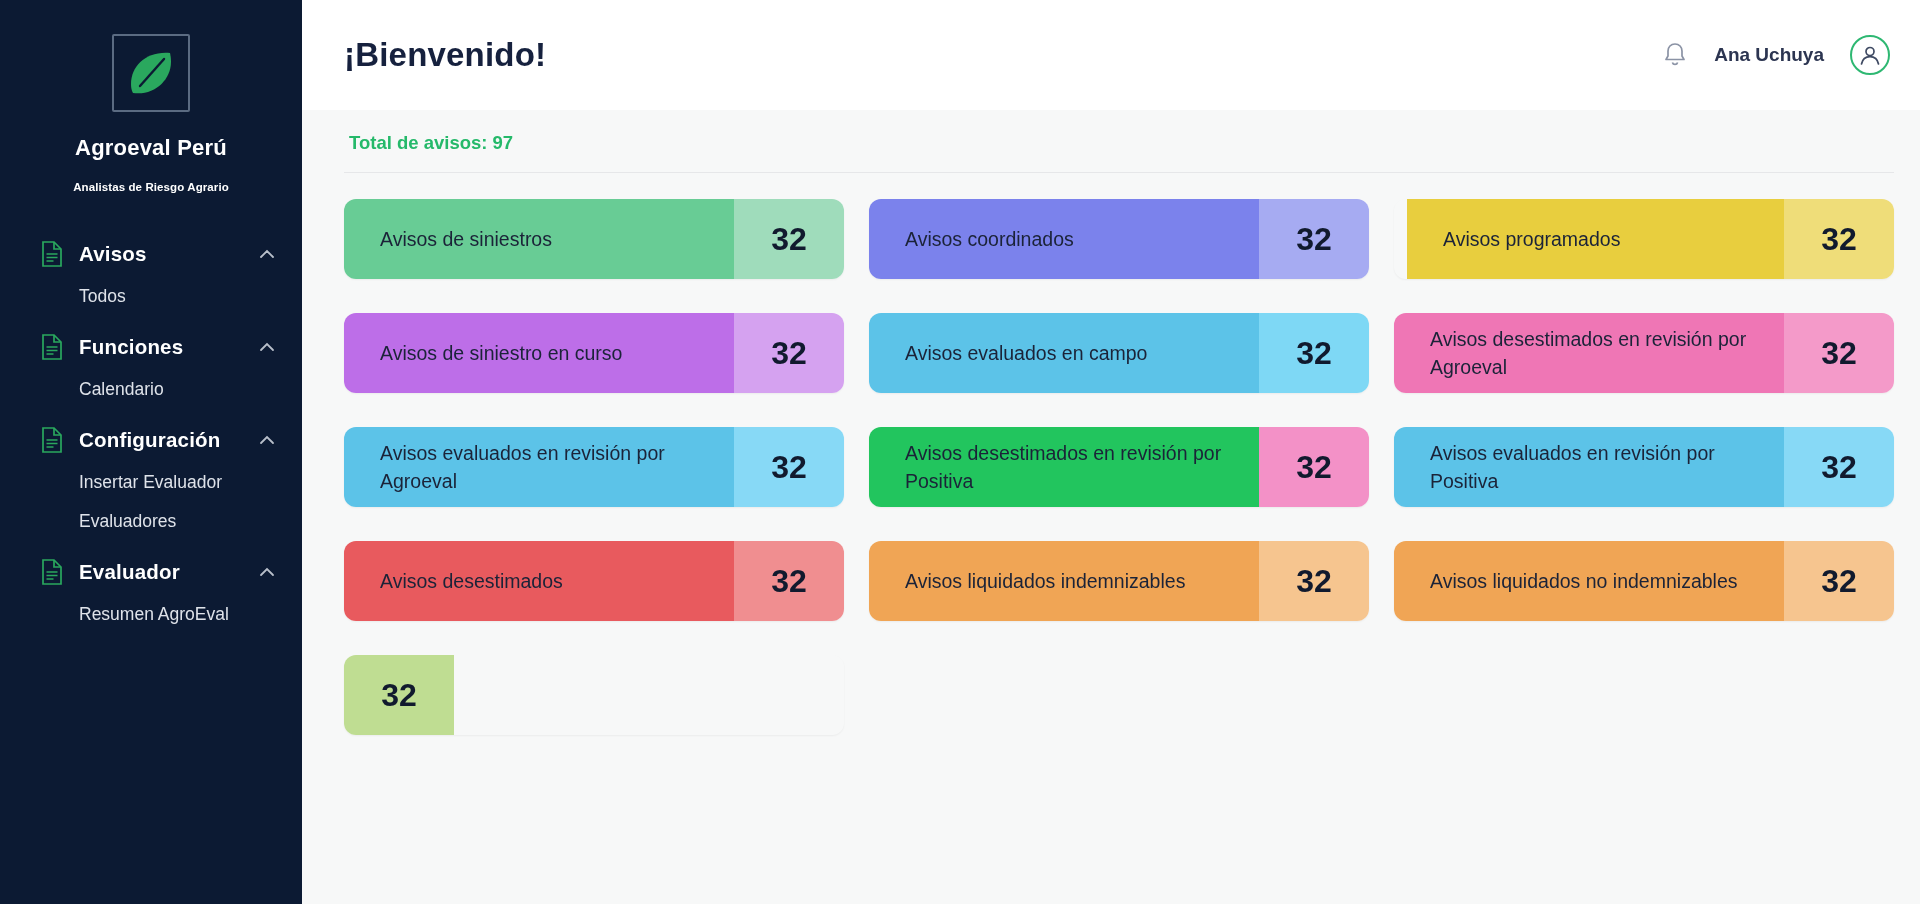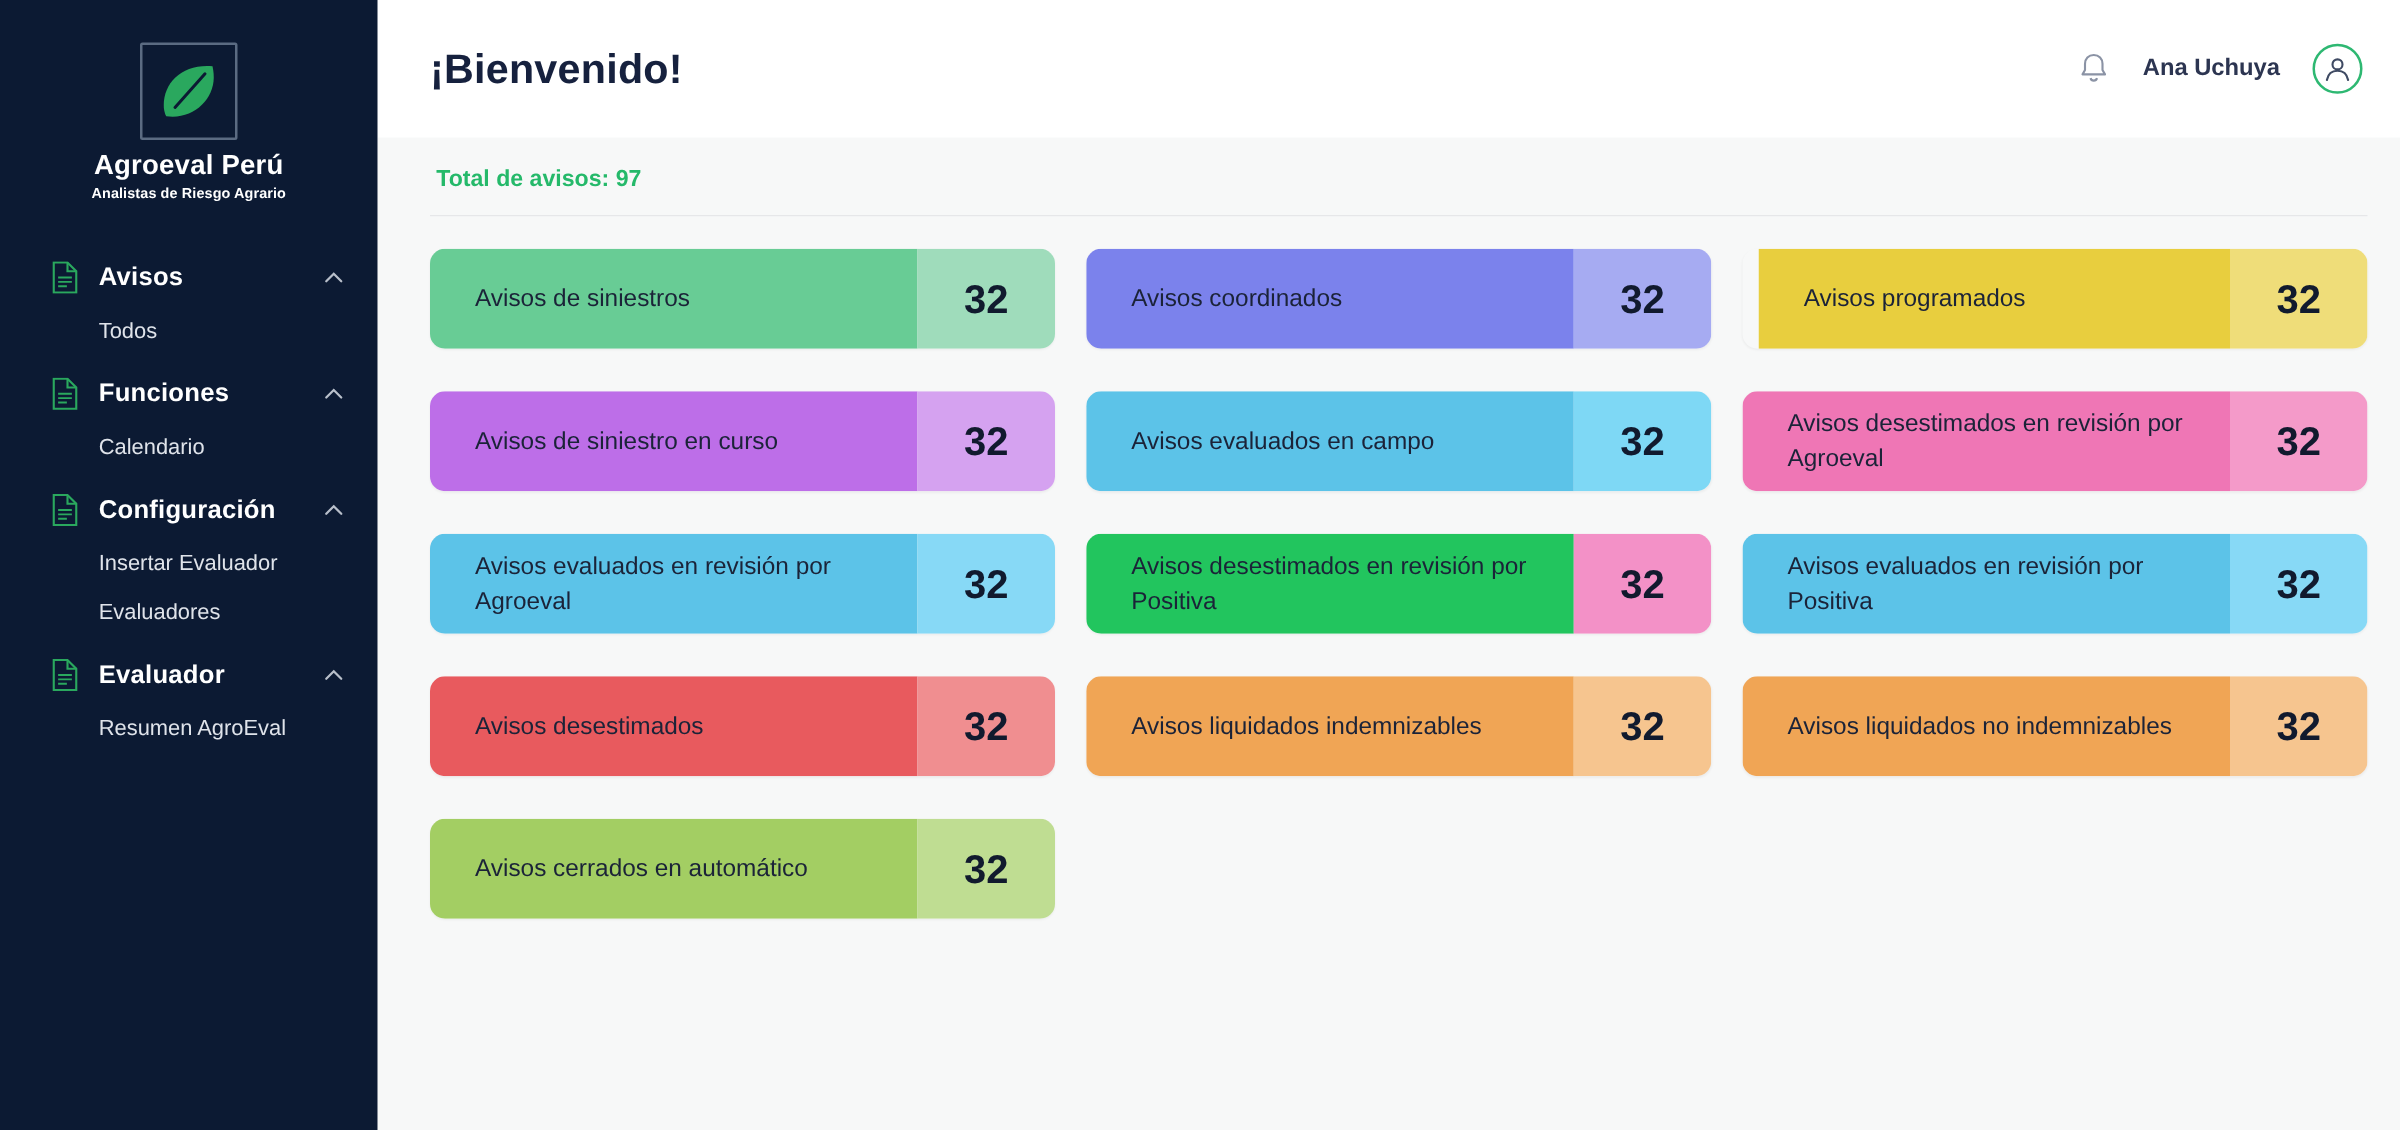--- a/index.html
+++ b/index.html
@@ -11,21 +11,21 @@
   }
   .app { display: flex; width: 1920px; height: 904px; }
 
   
   .sidebar {
     width: 302px; min-width: 302px; height: 904px;
     background: #0c1a33;
     position: relative;
     padding-top: 34px;
   }
-  .brand { display: flex; flex-direction: column; align-items: center; }
+  .brand { display: flex; flex-direction: column; align-items: center; gap: 16px; }
   .logo-box {
     width: 78px; height: 78px;
     border: 2px solid #5b6b82;
     border-radius: 2px;
     display: flex; align-items: center; justify-content: center;
     background: #0c1a33;
   }
   .leaf-svg { display:block; }
   .brand-name {
     color: #ffffff; font-size: 22px; font-weight: bold;
@@ -269,20 +269,19 @@
           </div>
           <div class="card">
             <div class="card-label" style="background: rgb(240, 165, 85);">Avisos liquidados indemnizables</div>
             <div class="card-value" style="background: rgb(246, 197, 143);">32</div>
           </div>
           <div class="card">
             <div class="card-label" style="background: rgb(240, 165, 85);">Avisos liquidados no indemnizables</div>
             <div class="card-value" style="background: rgb(246, 197, 143);">32</div>
           </div>
           <div class="card">
-            <div class="card-label" style="background: rgb(163, 206, 99);">Avisos cerrados en automático</div>
             <div class="card-value" style="background: rgb(191, 221, 146);">32</div>
           </div>
         </div>
     </div>
 
   </section>
 </div>
 
 </body></html>

